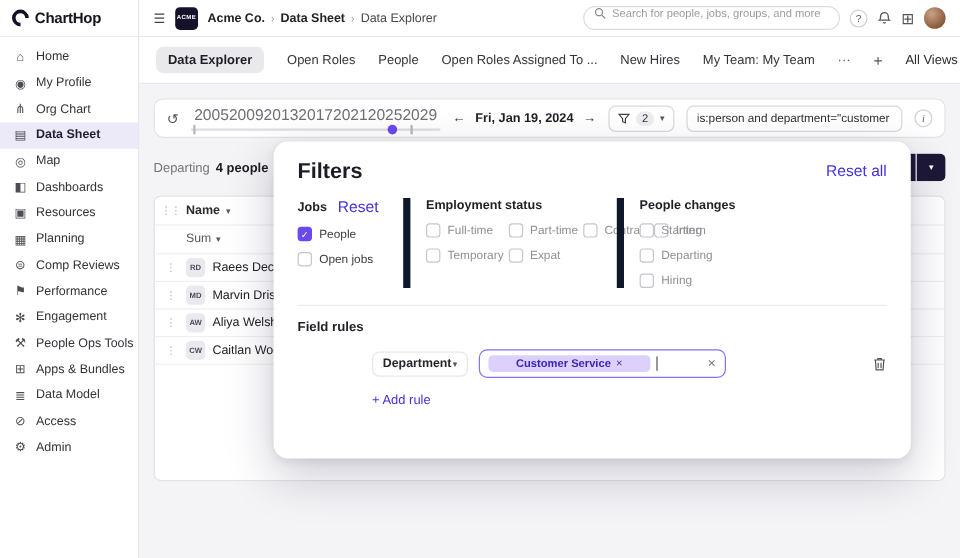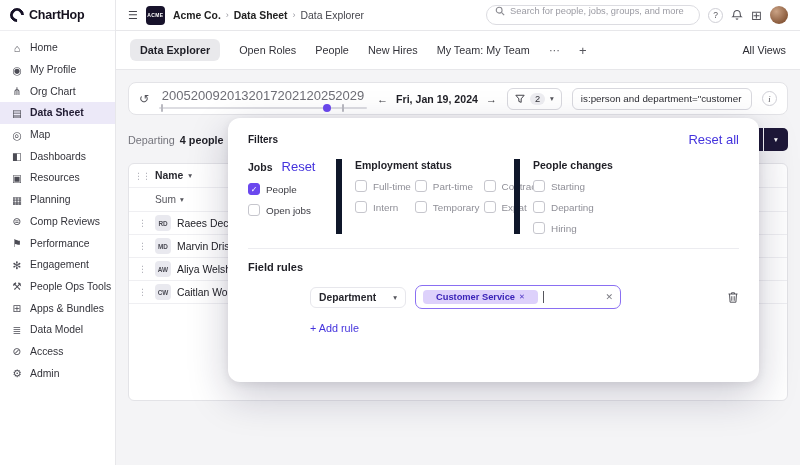--- a/index.html
+++ b/index.html
@@ -75,42 +75,42 @@
   .t-handle{width:26px;text-align:center;color:#b2b2ba;font-size:9px;letter-spacing:-1px;cursor:grab}
   .t-name-h{display:flex;align-items:center;gap:5px;font-size:10.4px;font-weight:700;color:#2a2a31;width:170px;cursor:pointer}
   .t-sum{font-size:10.2px;color:#55555c;display:flex;align-items:center;gap:4px;cursor:pointer}
   .t-avatar{width:16px;height:16px;border-radius:4px;background:#e9e9ef;color:#4c4c55;font-size:6.4px;font-weight:700;display:flex;align-items:center;justify-content:center;margin-right:6px}
   .t-name{font-size:10.4px;color:#222228;white-space:nowrap}
   .data-row{height:23px;cursor:pointer}
 
   
   .modal{position:absolute;left:228px;top:118px;width:531px;height:264px;background:#fff;border-radius:12px;box-shadow:0 14px 40px rgba(22,17,58,.22),0 2px 8px rgba(0,0,0,.08);z-index:20;padding:14px 20px}
   .m-head{display:flex;align-items:center}
-  .m-title{font-size:10px;font-weight:700;color:#1c1c24}
+  .m-title{font-size:18px;font-weight:700;color:#1c1c24}
   .m-link{margin-left:auto;font-size:13px;color:#4433dd;cursor:pointer}
   .m-cols{display:flex;margin-top:12px}
   .m-col{padding:0 13px;border-left:6px solid #0f172a}
   .m-col:first-child{padding-left:0;border-left:none;width:88px}
   .col-emp{width:178px}
   .col-role{width:150px}
   .col-people{flex:1}
   .m-col-title{font-size:10.5px;font-weight:700;color:#1f1f26}
   .jobs-head{display:flex;align-items:center;gap:9px}
   .jobs-head .m-link{margin-left:0}
   .cb{display:flex;align-items:center;gap:6px;margin-top:9px;cursor:pointer}
   .box{width:12px;height:12px;border:1px solid #c6c6cd;border-radius:3px;background:#fff;display:flex;align-items:center;justify-content:center;font-size:8px;color:#fff;flex:0 0 auto}
   .box.checked{background:#6b48ee;border-color:#6b48ee}
   .cb-label{font-size:9.9px;color:#8f8f97;white-space:nowrap}
   .cb.dark .cb-label{color:#3a3a41}
-  .emp-grid{display:grid;grid-template-columns:1fr 1fr 1fr;column-gap:4px}
+  .emp-grid{display:grid;grid-template-columns:1fr 1fr 1fr 1fr;column-gap:4px}
   .m-divider{border-top:1px solid #ececf0;margin:14px 0 12px}
   .rule-row{margin-top:12px;margin-left:62px;display:flex;align-items:center;gap:9px}
-  .dept-select{display:flex;align-items:center;gap:17px;border:1px solid #e7e7ec;border-radius:6px;background:#fff;padding:4px 8px;font-size:10.3px;font-weight:700;color:#26262d;cursor:pointer}
+  .dept-select{display:flex;align-items:center;gap:1px;border:1px solid #e7e7ec;border-radius:6px;background:#fff;padding:4px 8px;font-size:10.3px;font-weight:700;color:#26262d;cursor:pointer}
   .chip-input{width:206px;height:24px;border:1.5px solid #8a6ff2;border-radius:7px;display:flex;align-items:center;gap:5px;padding:0 7px;background:#fff;cursor:text}
-  .chip{background:#ddd1fb;color:#3a23b8;border-radius:4px;font-size:9.3px;font-weight:600;padding:2px 13px;display:flex;align-items:center;gap:4px;white-space:nowrap}
+  .chip{background:#ddd1fb;color:#3a23b8;border-radius:4px;font-size:9.3px;font-weight:600;padding:2px 23px;display:flex;align-items:center;gap:4px;white-space:nowrap}
   .chip-x{font-size:7px;color:#4c33c4;cursor:pointer}
   .cursor-bar{width:1px;height:12px;background:#55555c}
   .chip-clear{margin-left:auto;font-size:9px;color:#7b7b83;cursor:pointer}
   .trash{margin-left:auto;cursor:pointer;display:flex}
   .add-rule{margin-top:13px;margin-left:62px;font-size:10.8px;color:#4433dd;cursor:pointer;display:inline-block}
 </style>
 </head>
 <body>
 
 <div class="app">
@@ -215,20 +215,21 @@
           </svg>
       </span>
       <span class="bar-icon">⊞</span>
       <span class="avatar"></span>
     </header>
 
     <div class="tabrow">
       <span class="tab active">Data Explorer</span>
       <span class="tab">Open Roles</span>
       <span class="tab">People</span>
+      <span class="tab">Open Roles Assigned To ...</span>
       <span class="tab">New Hires</span>
       <span class="tab">My Team: My Team</span>
       <span class="tab-more">···</span>
       <span class="tab-add">+</span>
       <span class="all-views">All Views</span>
     </div>
 
     <section class="content">
 
       <div class="toolbar">

